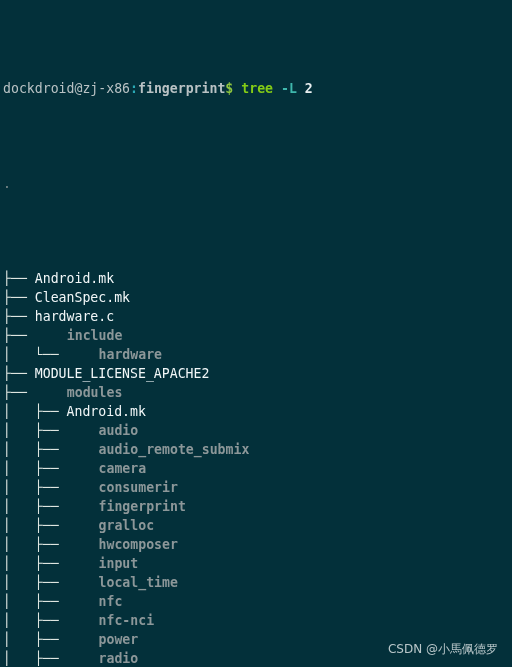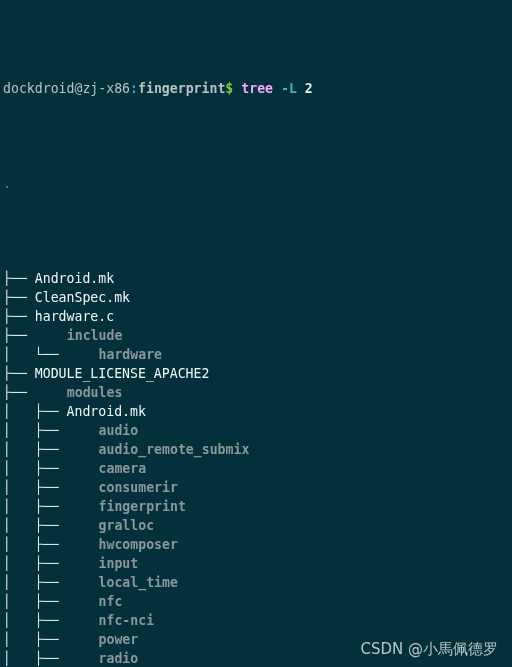--- a/index.html
+++ b/index.html
@@ -31,38 +31,38 @@
     height: 19px;
     white-space: pre;
     display: block;
   }
 
   
   .c-user   { color: #b9c2c4; font-weight: normal; }
   .c-colon  { color: #2aa9b5; font-weight: bold; }
   .c-path   { color: #b9c2c4; font-weight: bold; }
   .c-dollar { color: #8ec63f; font-weight: bold; }
-  .c-cmd    { color: #f0abfc; font-weight: bold; }
+  .c-cmd    { color: #84cc16; font-weight: bold; }
   .c-flag   { color: #3fb8ad; font-weight: bold; }
   .c-arg    { color: #e9eff0; font-weight: bold; }
 
   
   .c-tree   { color: #dfe6e1; }              
   .c-dot    { color: #7d8a8c; }              
   .c-file   { color: #f2f7f8; font-weight: normal; }  
   .c-dir    { color: #8c9799; font-weight: bold; margin-left: 32px; }  
 
   
   #watermark {
     position: absolute;
     right: 14px;
     bottom: 8px;
     color: #c9d4d6;
     font-family: "DejaVu Sans", "Liberation Sans", sans-serif;
-    font-size: 15px;
+    font-size: 12px;
     line-height: 20px;
     opacity: 0.92;
     white-space: nowrap;
     pointer-events: none;
   }
 </style>
 </head>
 <body>
 
 <div id="terminal">

